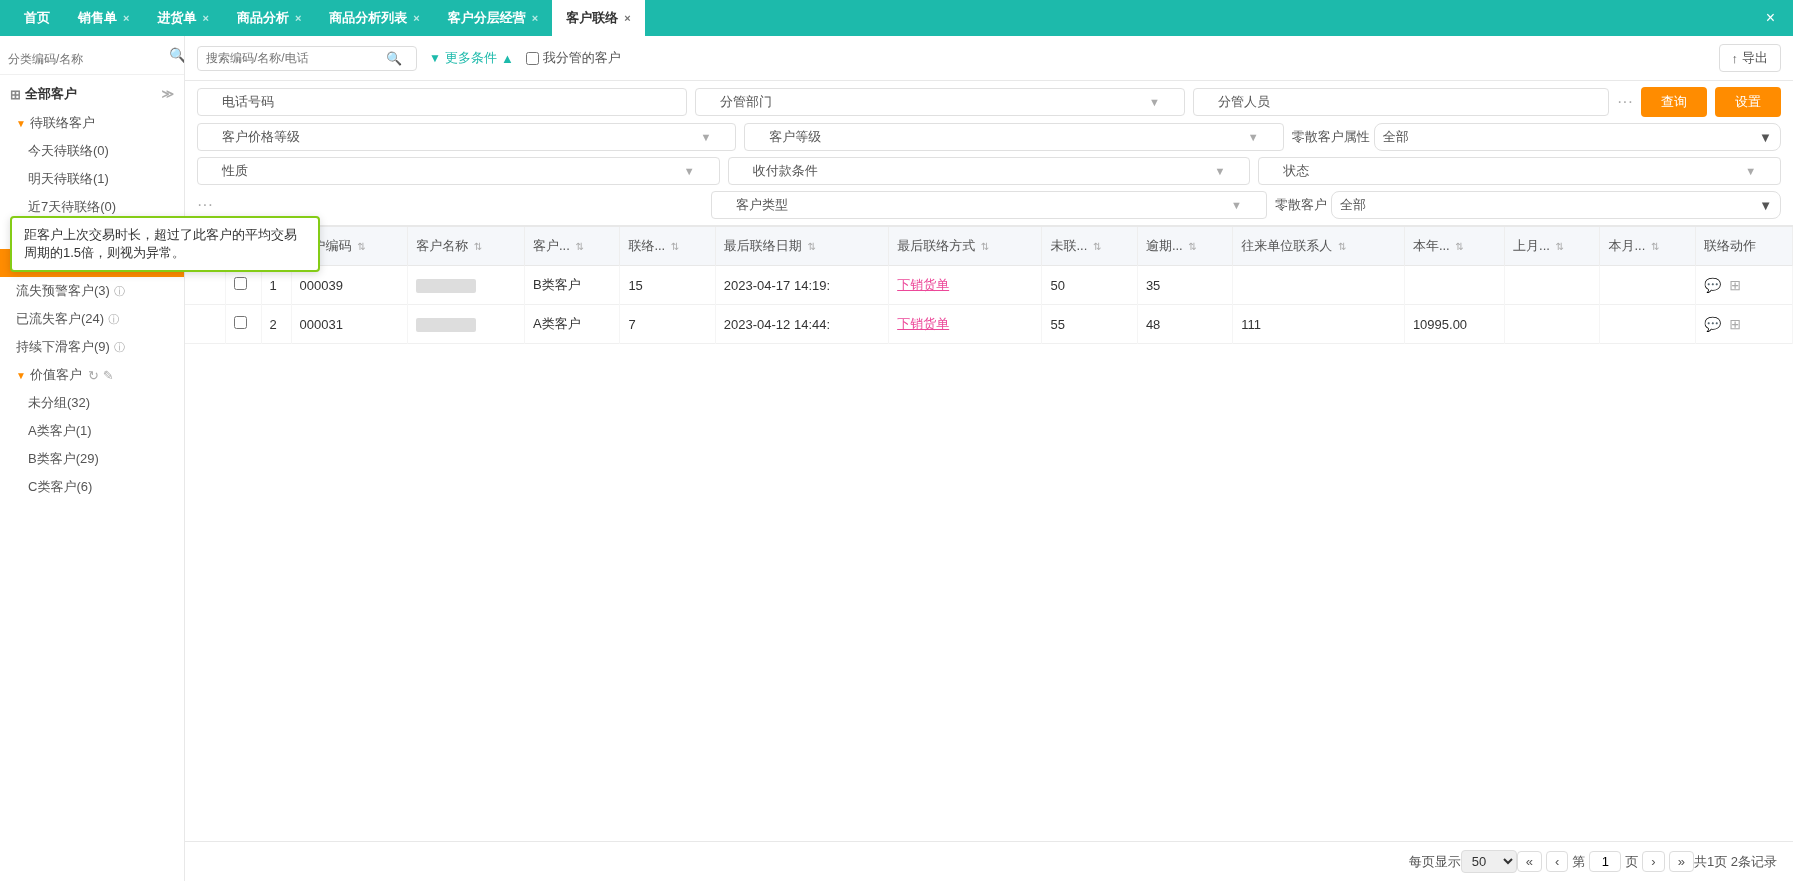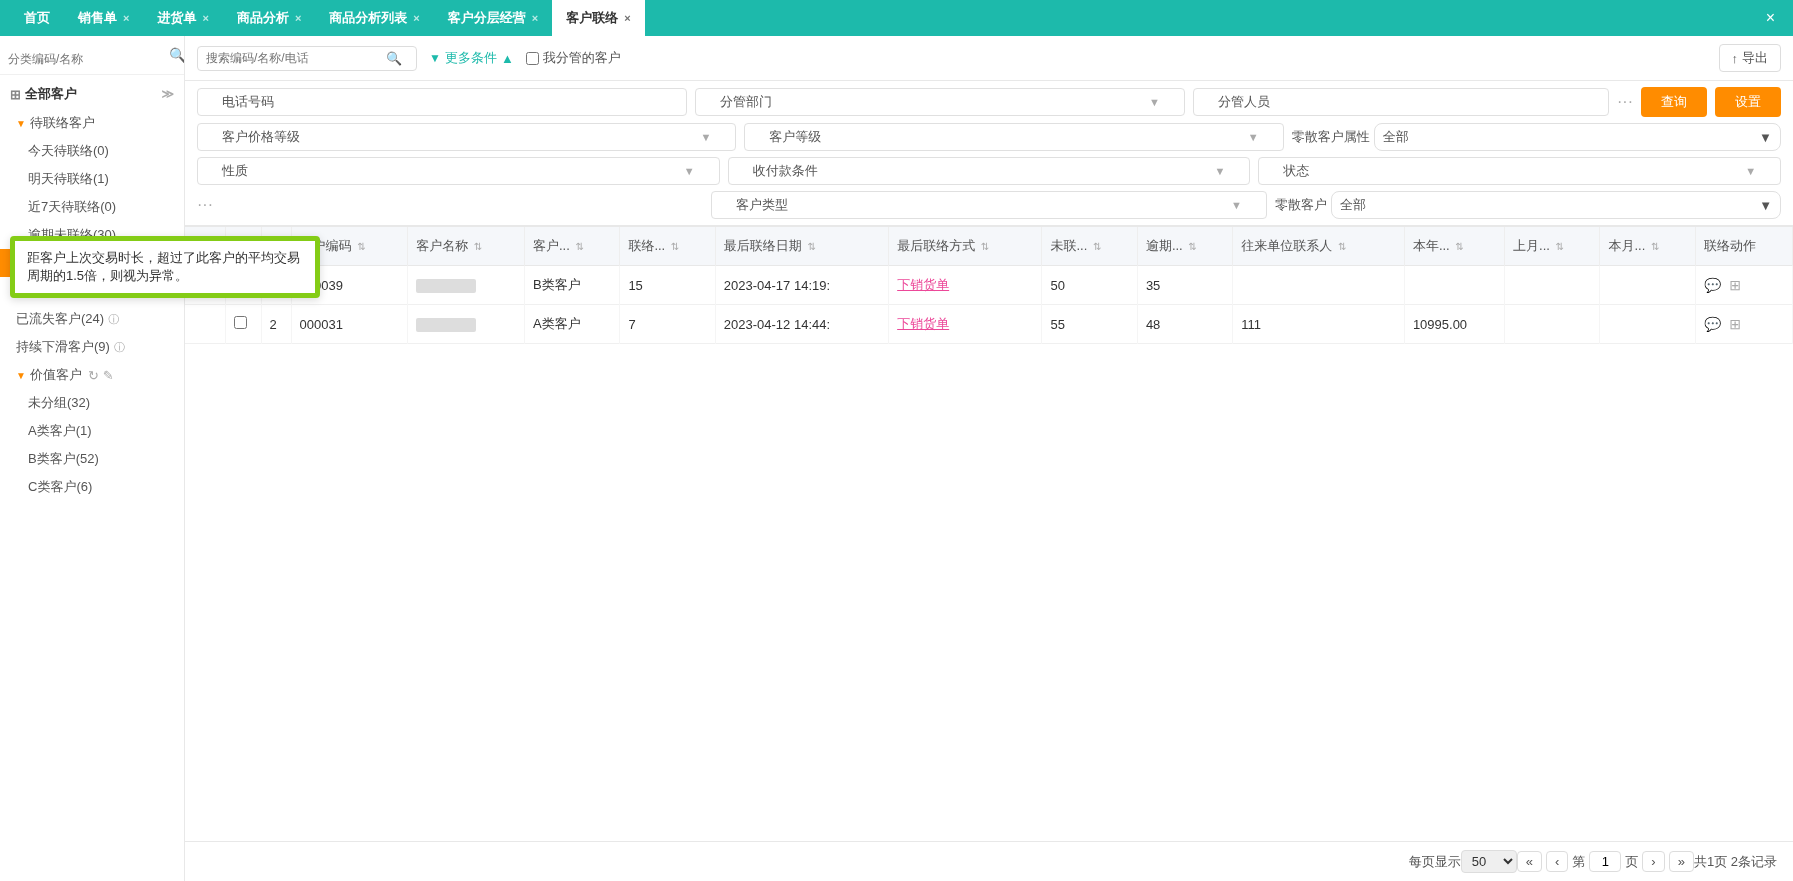--- a/index.html
+++ b/index.html
@@ -120,24 +120,24 @@
       align-items: center;
       padding: 5px 10px 5px 16px;
       color: #555;
       font-size: 13px;
       cursor: pointer;
     }
 
     
     .tooltip-box {
       position: absolute;
-      top: 236px;
+      top: 216px;
       left: 10px;
       background: white;
-      border: 5px solid #84cc16;
+      border: 2px solid #84cc16;
       border-radius: 4px;
       padding: 8px 12px;
       font-size: 12px;
       color: #333;
       max-width: 310px;
       z-index: 100;
       box-shadow: 0 2px 8px rgba(0,0,0,0.15);
     }
 
     
@@ -475,21 +475,21 @@
         <span style="margin-left:6px; color:#aaa; cursor:pointer;">↻</span>
         <span style="margin-left:4px; color:#aaa; cursor:pointer;">✎</span>
       </div>
       <div class="sidebar-item">
         <span>未分组(32)</span>
       </div>
       <div class="sidebar-item">
         <span>A类客户(1)</span>
       </div>
       <div class="sidebar-item">
-        <span>B类客户(52)</span>
+        <span>B类客户(29)</span>
       </div>
       <div class="sidebar-item">
         <span>C类客户(6)</span>
       </div>
     </div>
   </div>
 
   <div class="tooltip-box">
     <span>距客户上次交易时长，超过了此客户的平均交易周期的1.5倍，则视为异常。</span>
   </div>

